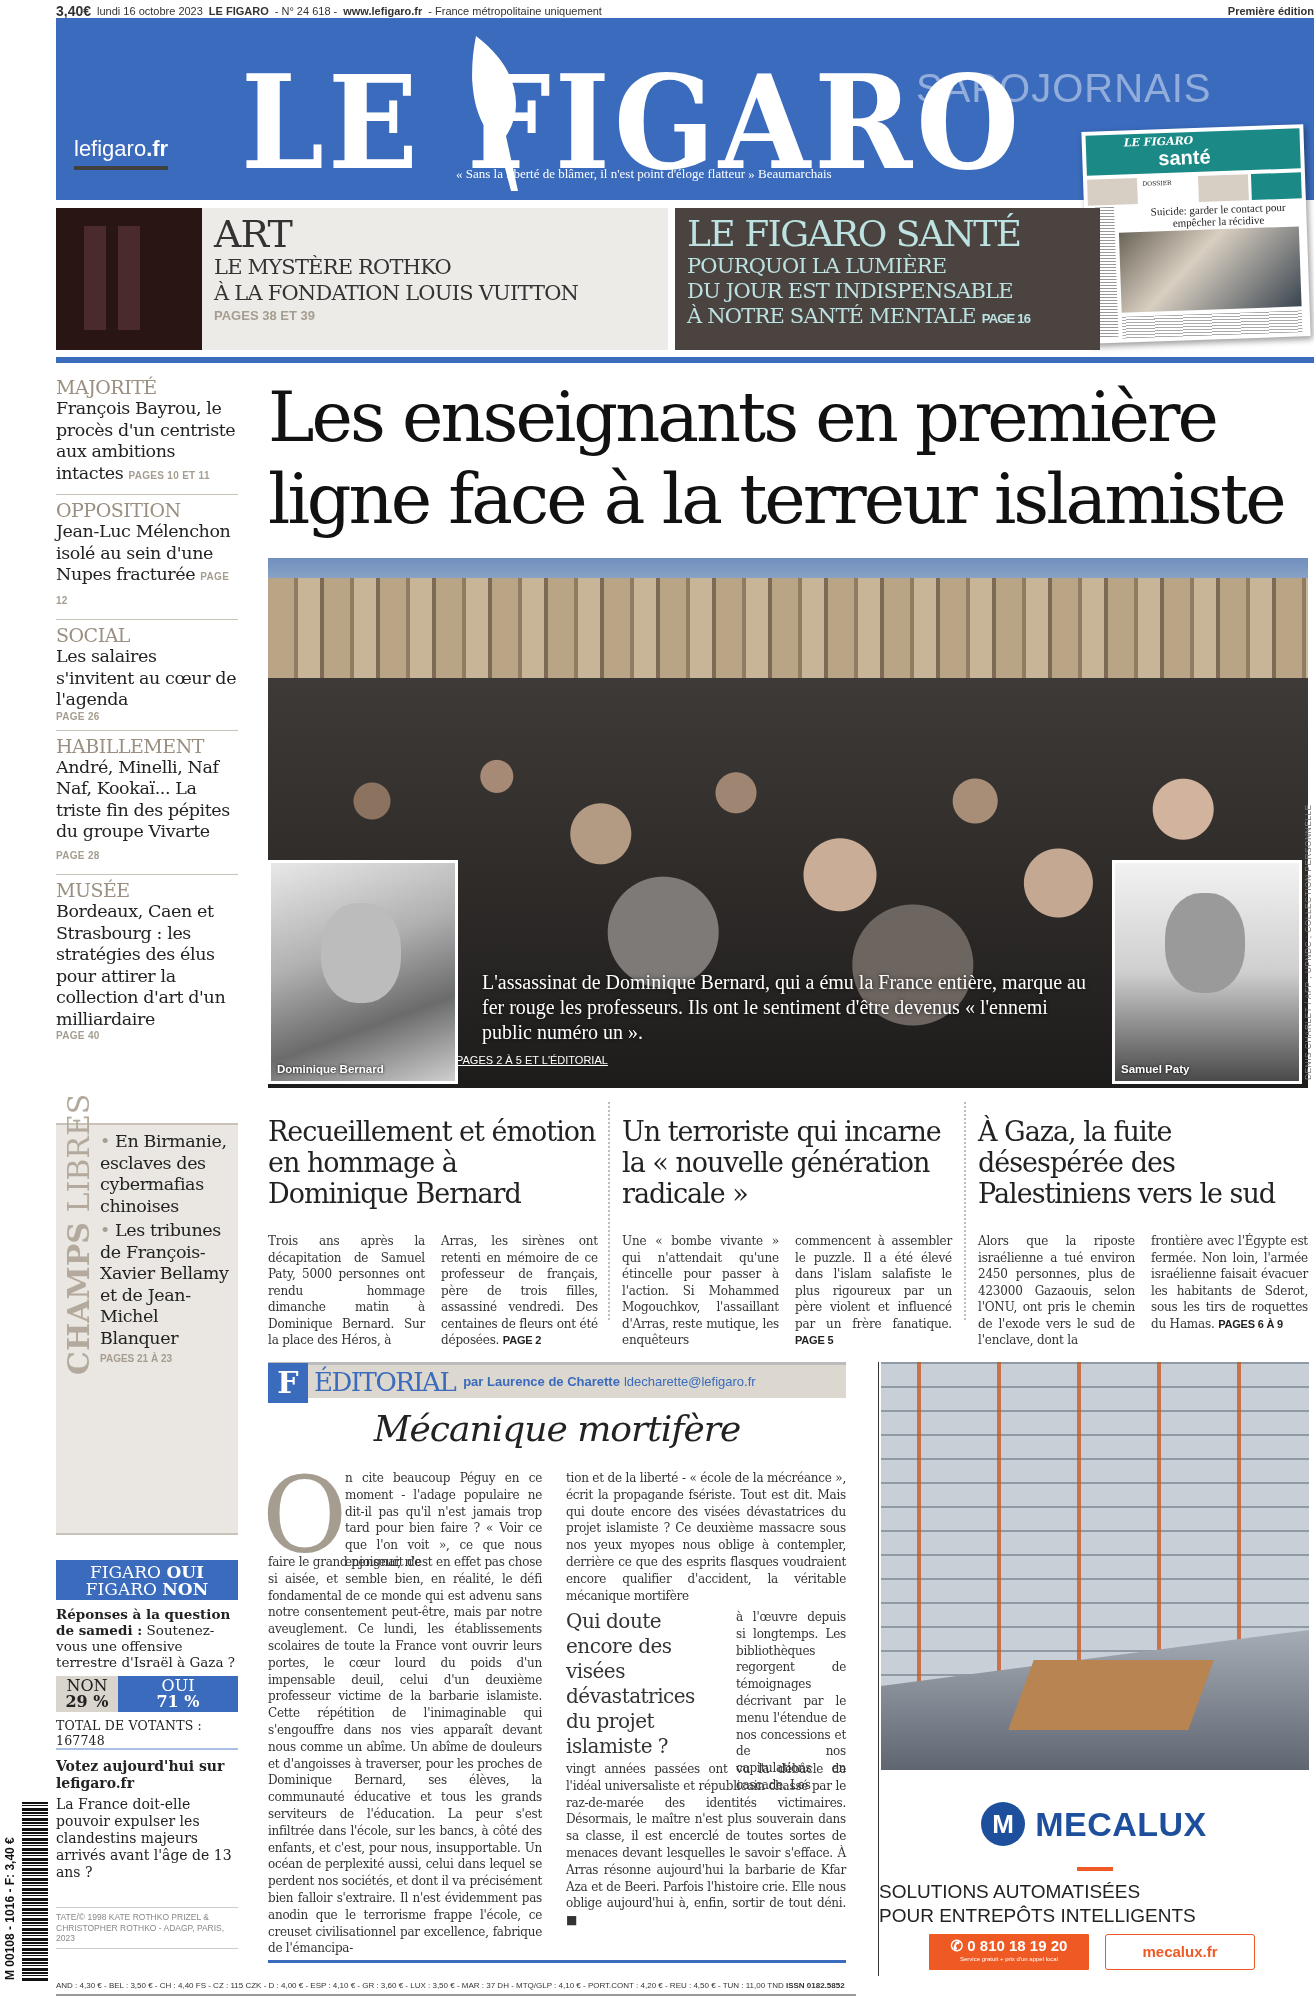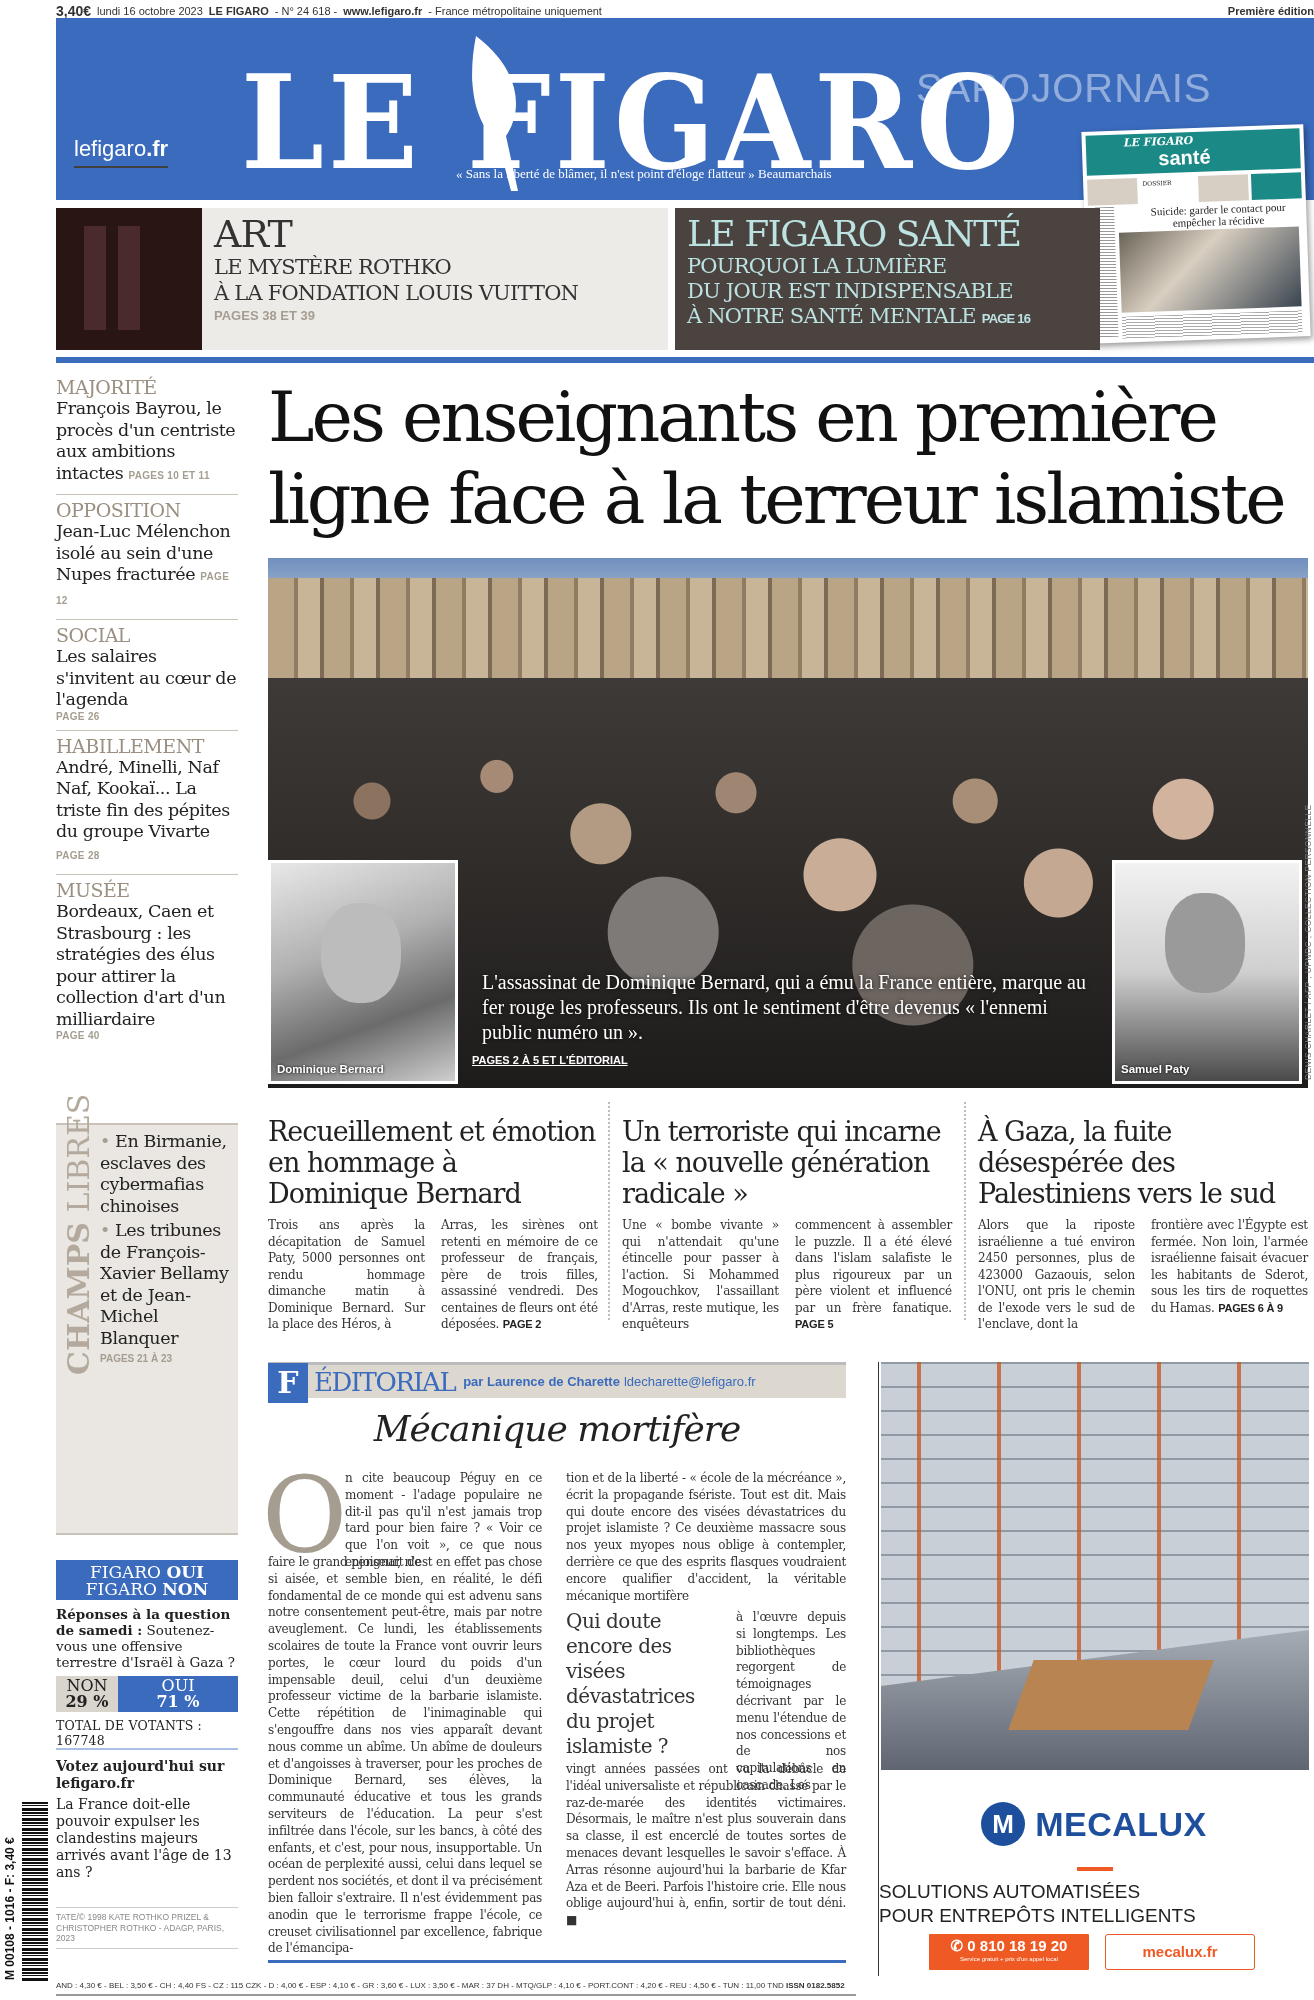--- a/index.html
+++ b/index.html
@@ -10,21 +10,21 @@
 
 #topstrip{left:56px;top:0;width:1258px;height:24px;font-family:"Liberation Sans",sans-serif;font-size:11px;color:#333;display:flex;align-items:center;gap:6px;border-bottom:2px solid #333;padding-right:0}
 #topstrip .price{font-weight:bold;font-size:14px}
 #topstrip b{font-weight:bold}
 #topstrip .ed{margin-left:auto;font-weight:bold}
 
 
 #masthead{left:56px;top:18px;width:1258px;height:182px;background:#3a6bbd}
 #mast-logo{left:185px;top:40px;font-family:"DejaVu Serif",serif;font-weight:bold;font-size:118px;color:#fff;letter-spacing:4px;line-height:1;transform:scaleY(1.1);transform-origin:left top}
 #mast-feather{left:400px;top:18px;width:90px;height:160px}
-#mast-site{left:18px;top:118px;font-family:"Liberation Sans",sans-serif;font-size:22px;color:#fff;border-bottom:2px solid #404040;padding-bottom:4px}
+#mast-site{left:18px;top:118px;font-family:"Liberation Sans",sans-serif;font-size:22px;color:#fff;border-bottom:4px solid #404040;padding-bottom:4px}
 #mast-site b{font-weight:bold}
 #mast-quote{left:400px;top:148px;font-family:"Liberation Serif",serif;font-size:13px;color:#fff}
 #mast-watermark{left:860px;top:48px;font-family:"Liberation Sans",sans-serif;font-size:40px;color:rgba(255,255,255,.45);letter-spacing:1px}
 
 
 #supp-thumb{left:1085px;top:128px;width:222px;height:212px;background:#fff;transform:rotate(-2deg);box-shadow:2px 3px 6px rgba(0,0,0,.4)}
 #supp-thumb .head{height:40px;background:#1b8a87;margin:4px;position:relative}
 #supp-thumb .head .l1{position:absolute;left:38px;top:2px;font-family:"DejaVu Serif",serif;font-weight:bold;font-style:italic;font-size:11px;color:#fff}
 #supp-thumb .head .l2{position:absolute;left:72px;top:14px;font-family:"Liberation Sans",sans-serif;font-weight:bold;font-size:20px;color:#fff}
 #supp-thumb .strip{display:flex;gap:3px;margin:0 4px;height:26px}
@@ -105,28 +105,28 @@
 radial-gradient(circle at 62% 70%,#6d6560 0 60px,transparent 61px),
 linear-gradient(180deg,#3e3a37,#1e1c1b)}
 #main-photo .sky{position:absolute;left:0;right:0;top:0;height:56px;background:linear-gradient(180deg,#6f8fbd,#b6c4d7)}
 #main-photo .bldg{position:absolute;left:0;right:0;top:20px;height:100px;background:repeating-linear-gradient(90deg,#b9a486 0 26px,#8f7c63 26px 30px,#c8b597 30px 52px,#7c6a55 52px 56px)}
 #portrait-left{left:268px;top:860px;width:190px;height:224px;background:linear-gradient(160deg,#e8e8e8 0%,#b0b0b0 40%,#6b6b6b 70%,#cfcfcf 100%);border:3px solid #fff}
 #portrait-left .face{position:absolute;left:50px;top:40px;width:80px;height:100px;border-radius:45%;background:#bcbcbc}
 #portrait-right{left:1112px;top:860px;width:190px;height:224px;background:linear-gradient(180deg,#f2f2f2 0%,#cfcfcf 50%,#4a4a4a 100%);border:3px solid #fff}
 #portrait-right .face{position:absolute;left:50px;top:30px;width:80px;height:100px;border-radius:45%;background:#9a9a9a}
 .portrait-cap{position:absolute;left:6px;bottom:6px;font-family:"Liberation Sans",sans-serif;font-weight:bold;font-size:11.5px;color:#fff;text-shadow:0 0 3px #000}
 #photo-caption{left:482px;top:970px;width:620px;font-family:"Liberation Serif",serif;font-size:20px;line-height:25px;color:#fff;text-shadow:0 0 4px rgba(0,0,0,.8)}
-#photo-pages{left:472px;top:1054px;font-family:"Liberation Sans",sans-serif;font-weight:bold;font-size:11px;color:#fff;text-decoration:underline}
+#photo-pages{left:456px;top:1054px;font-family:"Liberation Sans",sans-serif;font-weight:normal;font-size:11px;color:#fff;text-decoration:underline}
 #photo-credit{left:1302px;top:820px;width:12px;height:260px}
 #photo-credit span{position:absolute;left:0;top:0;white-space:nowrap;transform-origin:0 0;transform:rotate(-90deg) translate(-260px,0);font-family:"Liberation Sans",sans-serif;font-size:8.5px;color:#777;line-height:12px;letter-spacing:.4px}
 
 
 .story{position:absolute;top:1116px;width:330px}
 .story h2{font-family:"DejaVu Serif",serif;font-weight:normal;font-size:27px;line-height:31px;color:#222;letter-spacing:-1px}
-.story .cols{display:flex;gap:16px;margin-top:8px}
+.story .cols{display:flex;gap:16px;margin-top:24px}
 .story .col{flex:1;font-family:"DejaVu Serif",serif;font-size:12px;line-height:16.5px;color:#333;text-align:justify;letter-spacing:-0.2px}
 .story .page{font-family:"Liberation Sans",sans-serif;font-weight:bold;font-size:11px;color:#222}
 #story1{left:268px}
 #story2{left:622px}
 #story3{left:978px}
 .vsep{position:absolute;top:1102px;height:218px;border-left:2px dotted #bbb}
 
 
 #edito-bar{left:268px;top:1362px;width:578px;height:36px;background:#dcd7cf;border-top:3px solid #bbb;display:flex;align-items:center}
 #edito-logo{width:40px;height:40px;background:#3a6bbd;color:#fff;font-family:"DejaVu Serif",serif;font-weight:bold;font-size:30px;text-align:center;line-height:40px;margin-top:2px}

